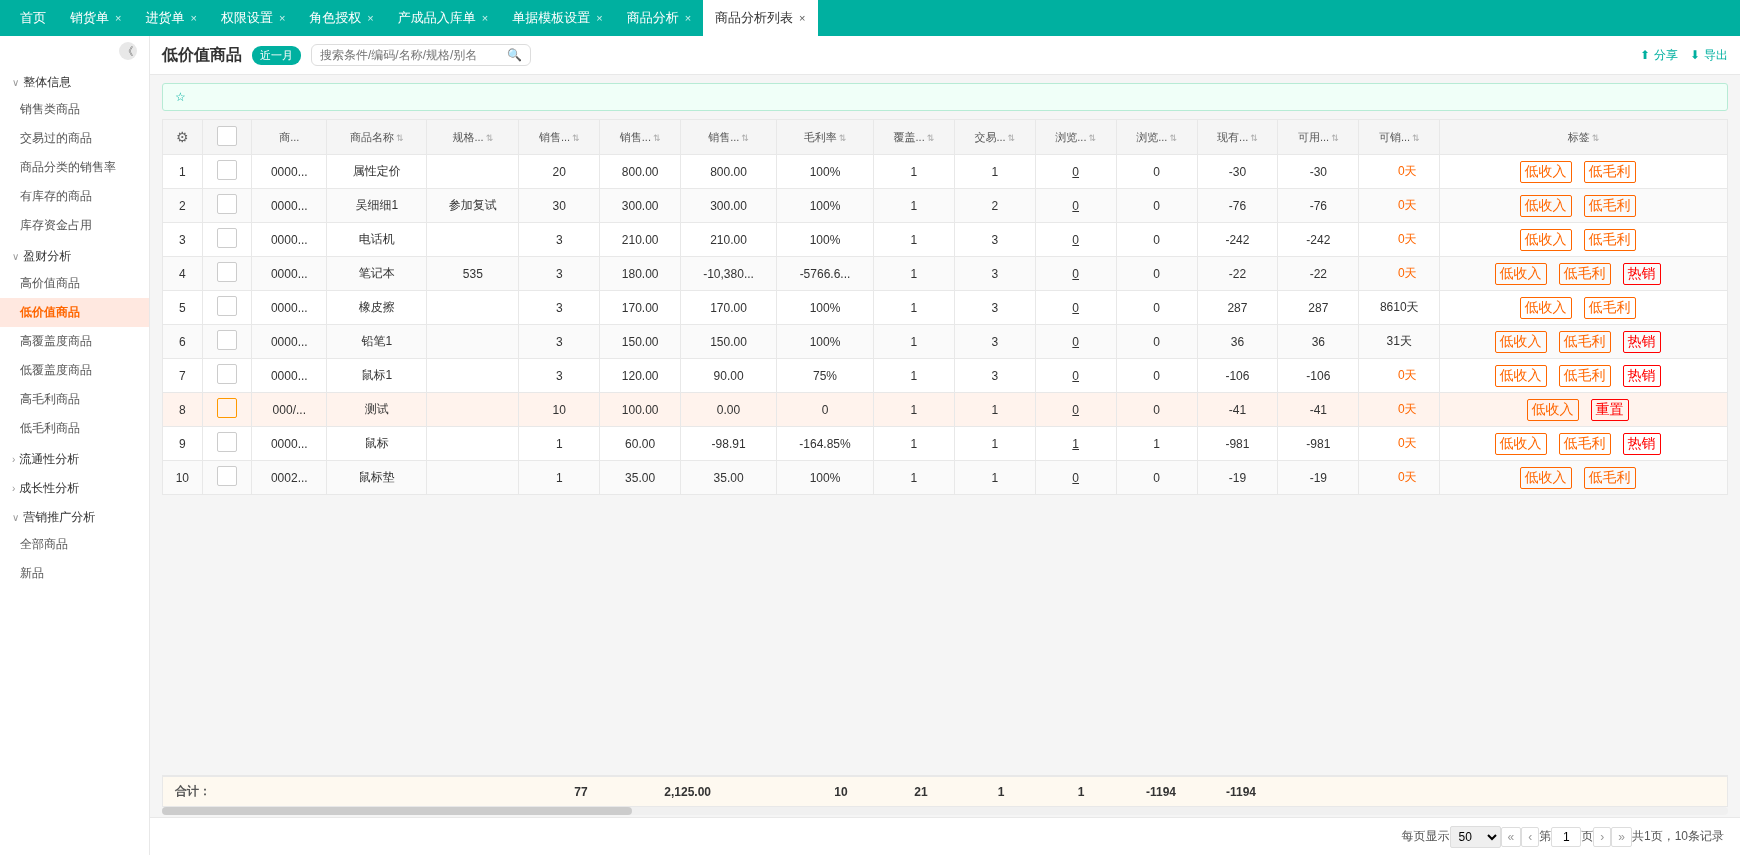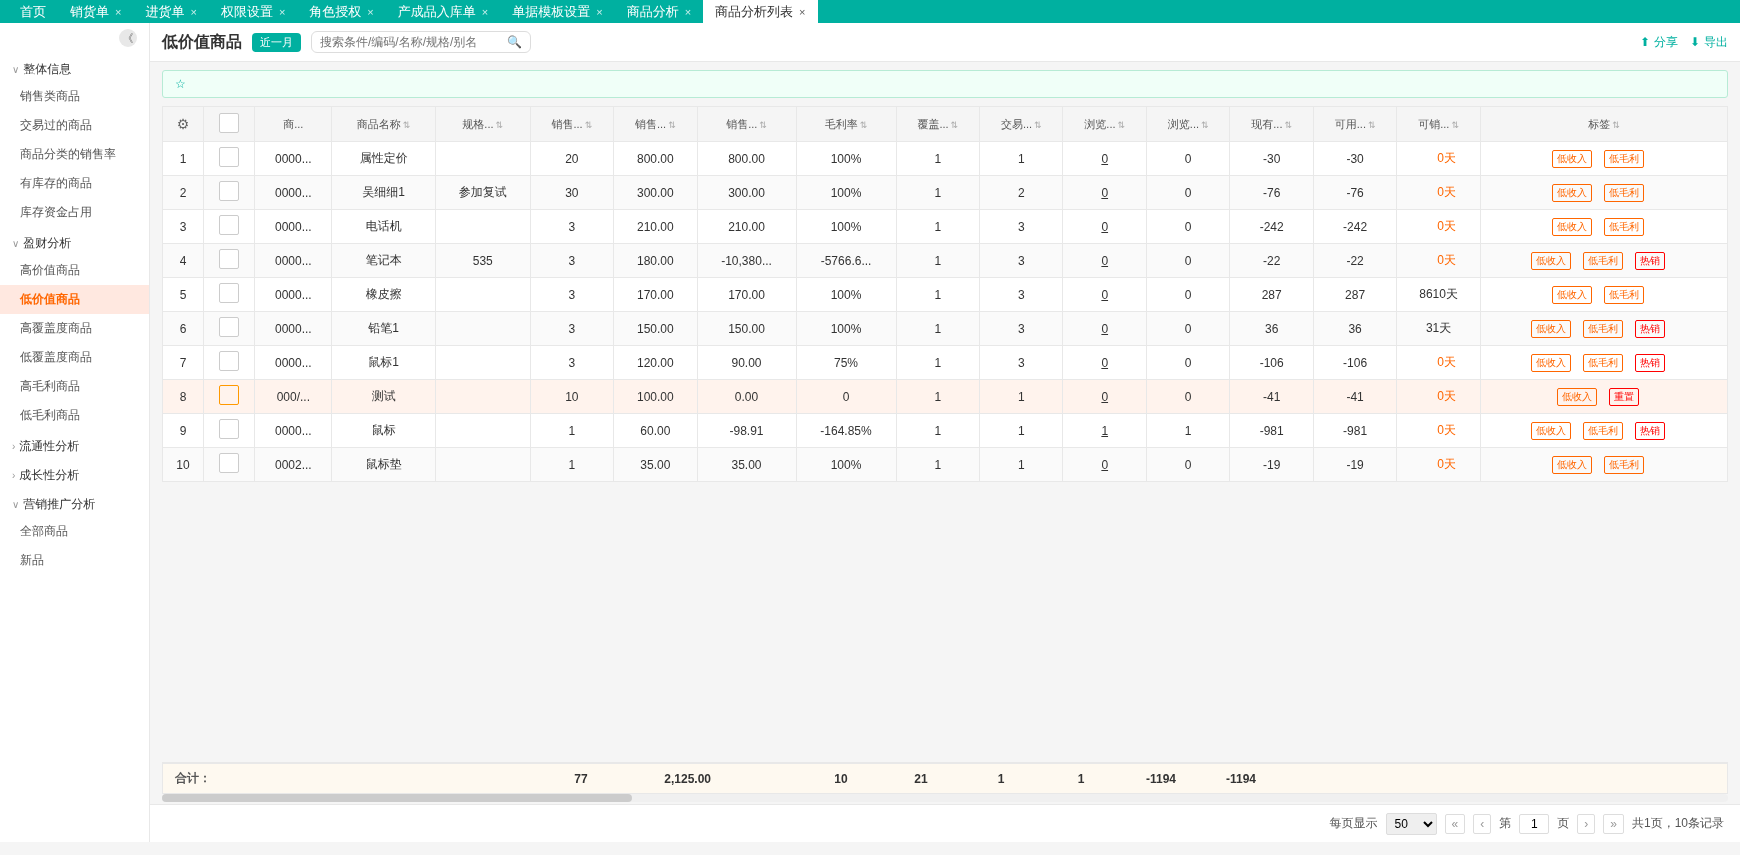--- a/index.html
+++ b/index.html
@@ -1,21 +1,21 @@
 <!DOCTYPE html>
 <html><head>
   <meta charset="utf-8">
   <style>
     * { box-sizing: border-box; margin: 0; padding: 0; font-family: 'Microsoft YaHei', Arial, sans-serif; font-size: 12px; }
     body { background: #f5f5f5; overflow: hidden; width: 1740px; height: 855px; }
 
     
     .top-nav {
       background: #00b0a0;
-      height: 23px;
+      height: 36px;
       display: flex;
       align-items: center;
       padding: 0 8px;
       gap: 0;
     }
     .nav-item {
       color: #fff;
       padding: 0 12px;
       height: 36px;
       display: flex;
@@ -78,21 +78,21 @@
     }
     .page-title {
       font-size: 16px;
       font-weight: bold;
       color: #333;
     }
     .time-badge {
       background: #00b0a0;
       color: #fff;
       padding: 2px 8px;
-      border-radius: 4px;
+      border-radius: 9px;
       font-size: 11px;
       cursor: pointer;
     }
     .search-box {
       border: 1px solid #ddd;
       border-radius: 6px;
       padding: 3px 8px;
       width: 220px;
       outline: none;
       color: #999;
@@ -164,21 +164,21 @@
       font-size: 12px;
       white-space: nowrap;
     }
     tbody tr:nth-child(even) { background: #fafafa; }
     tbody tr.highlight { background: #fff3ed; }
 
     .tag {
       display: inline-block;
       border-radius: 2px;
       padding: 1px 4px;
-      font-size: 10px;
+      font-size: 14px;
       margin-right: 12px;
     }
     .tag-orange { color: #f60; border: 1px solid #f60; }
     .tag-red { color: #f00; border: 1px solid #f00; }
     .days-zero { color: #f60; margin-left: 16px; }
 
     .underline { text-decoration: underline; }
 
     
     .table-footer {
@@ -197,21 +197,20 @@
 
     
     .bottom-bar {
       height: 38px;
       background: #fff;
       border-top: 1px solid #e8e8e8;
       display: flex;
       align-items: center;
       justify-content: flex-end;
       padding: 0 16px;
-      gap: 8px;
       font-size: 12px;
       color: #555;
     }
     .page-size-select {
       border: 1px solid #ddd;
       padding: 2px 4px;
       border-radius: 2px;
     }
     .page-btn {
       cursor: pointer;

